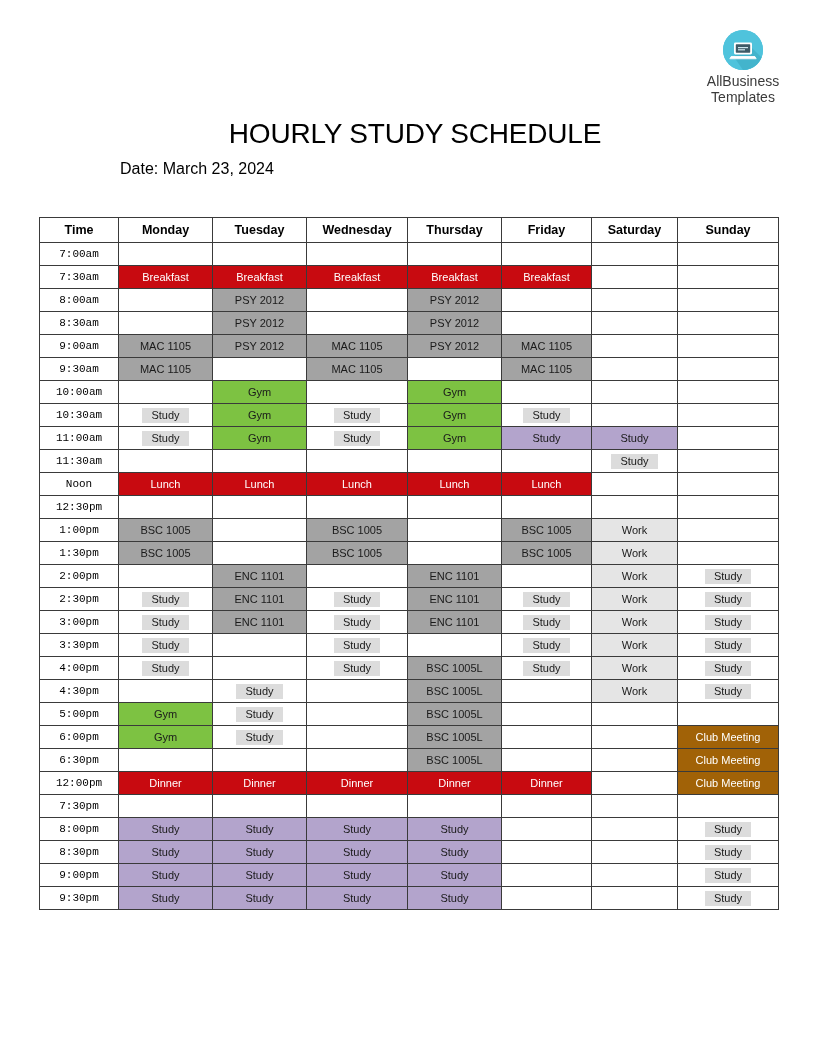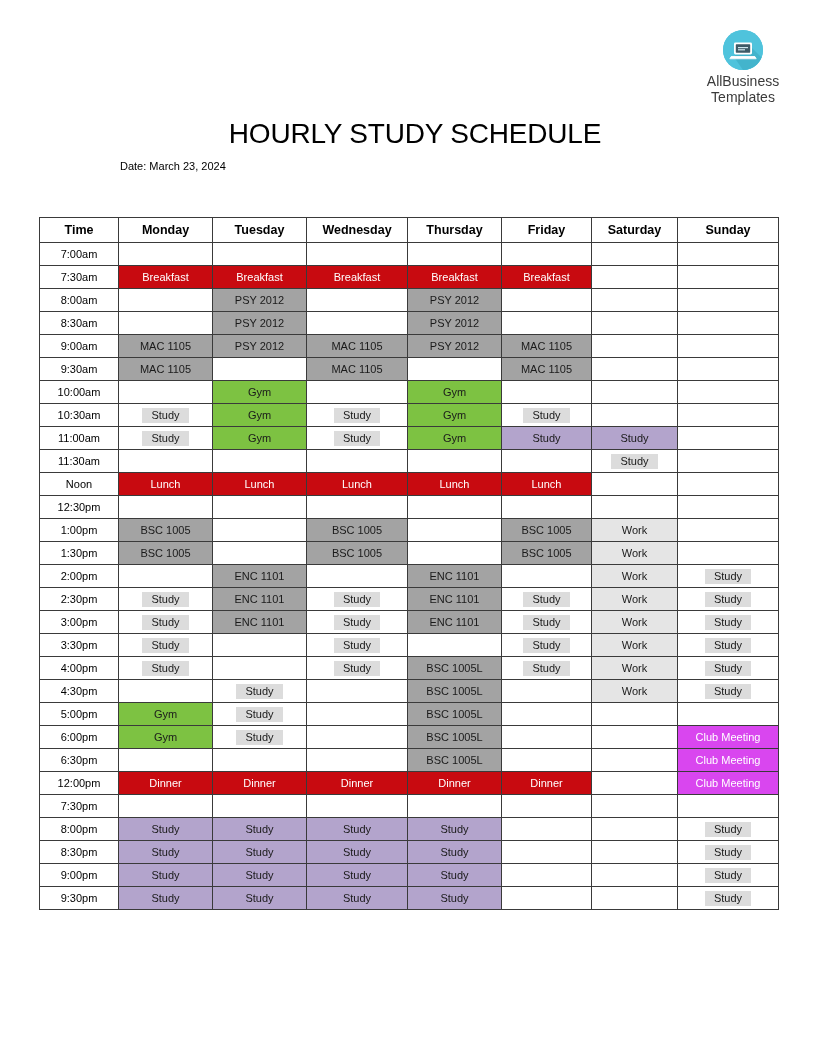--- a/index.html
+++ b/index.html
@@ -50,21 +50,21 @@
     font-size: 28px;
     font-weight: normal;
     letter-spacing: -0.2px;
     font-family: "Liberation Sans", sans-serif;
     padding-left: 7px;
   }
   .date-line {
     position: absolute;
     top: 160px;
     left: 120px;
-    font-size: 11px;
+    font-size: 16px;
     font-family: "Liberation Sans", sans-serif;
   }
 
   
   .schedule-wrap {
     position: absolute;
     top: 217px;
     left: 39px;
     width: 739px;
   }
@@ -87,36 +87,37 @@
     white-space: nowrap;
   }
   table.schedule thead th {
     font-size: 12.5px;
     font-weight: bold;
     height: 24px;
   }
   td.time-cell {
     font-size: 11px;
     background: #ffffff;
+    font-family: Liberation Mono, monospace;
   }
   col.c-time  { width: 79px; }
   col.c-day   { width: 94px; }
   col.c-wed   { width: 101px; }
   col.c-thu   { width: 94px; }
   col.c-fri   { width: 90px; }
   col.c-sat   { width: 86px; }
   col.c-sun   { width: 101px; }
 
   
   .fill-red      { background: #C80A10; color: #ffffff; }
   .fill-orange   { background: #a3a3a3; color: #1a1a1a; }
   .fill-green    { background: #7DC242; color: #1a1a1a; }
   .fill-amber    { background: #e5e5e5; color: #1a1a1a; }
   .fill-purple   { background: #B3A4CC; color: #1a1a1a; }
-  .fill-teal     { background: #d946ef; color: #ffffff; }
+  .fill-teal     { background: #a16207; color: #ffffff; }
   .fill-none     { background: #ffffff; color: #1a1a1a; }
 
   
   .chip {
     display: inline-block;
     background: #DCDCDC;
     color: #1a1a1a;
     padding: 0 9px;
     line-height: 15px;
     font-size: 11px;

